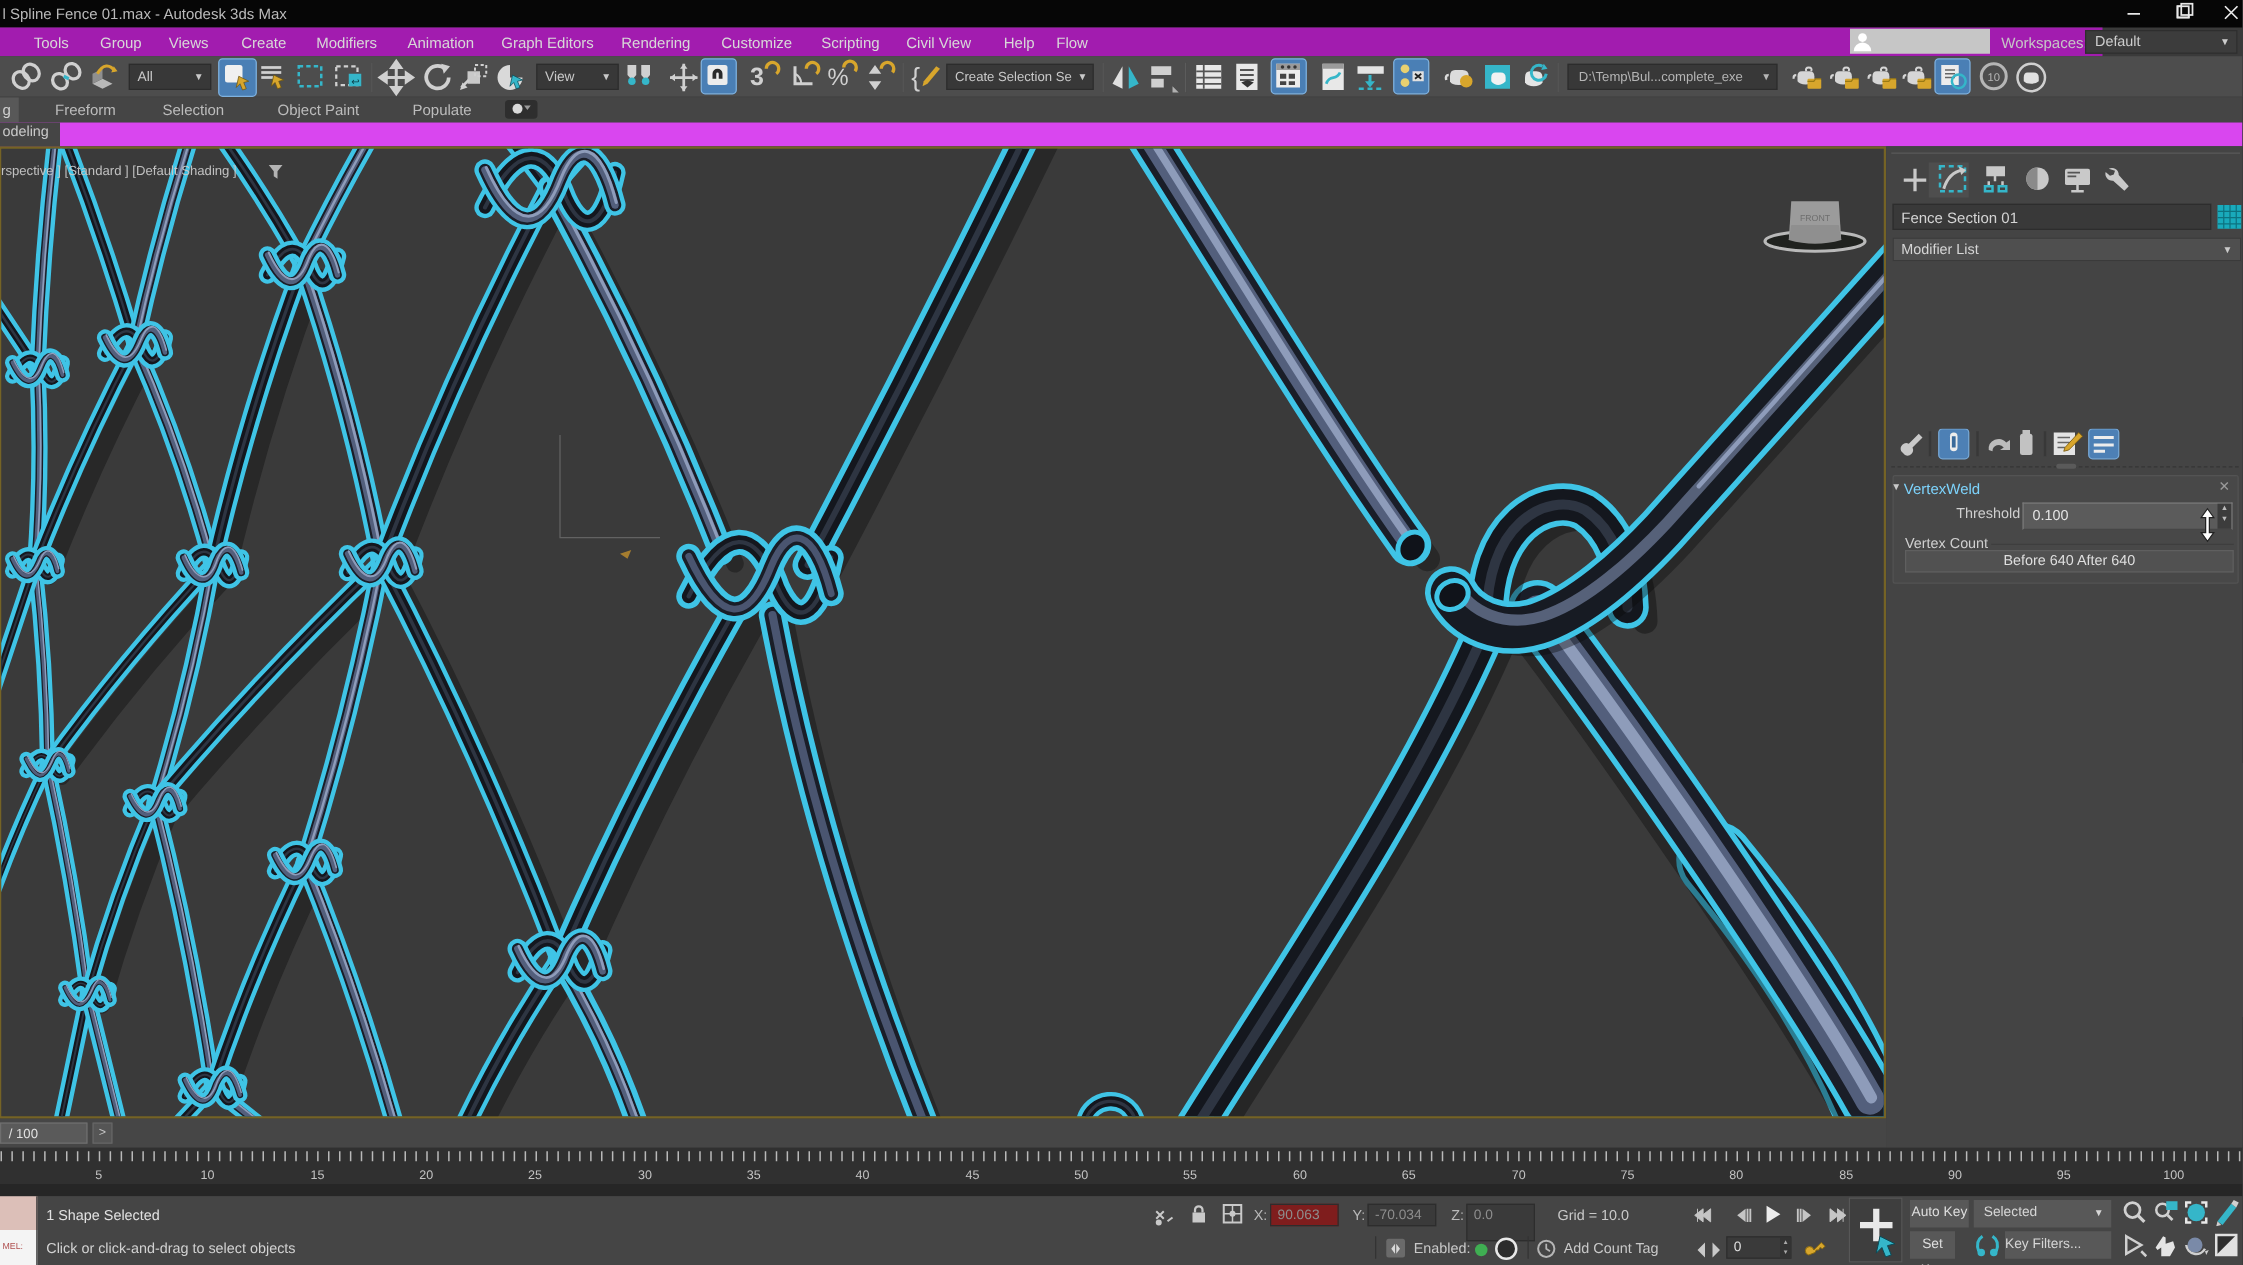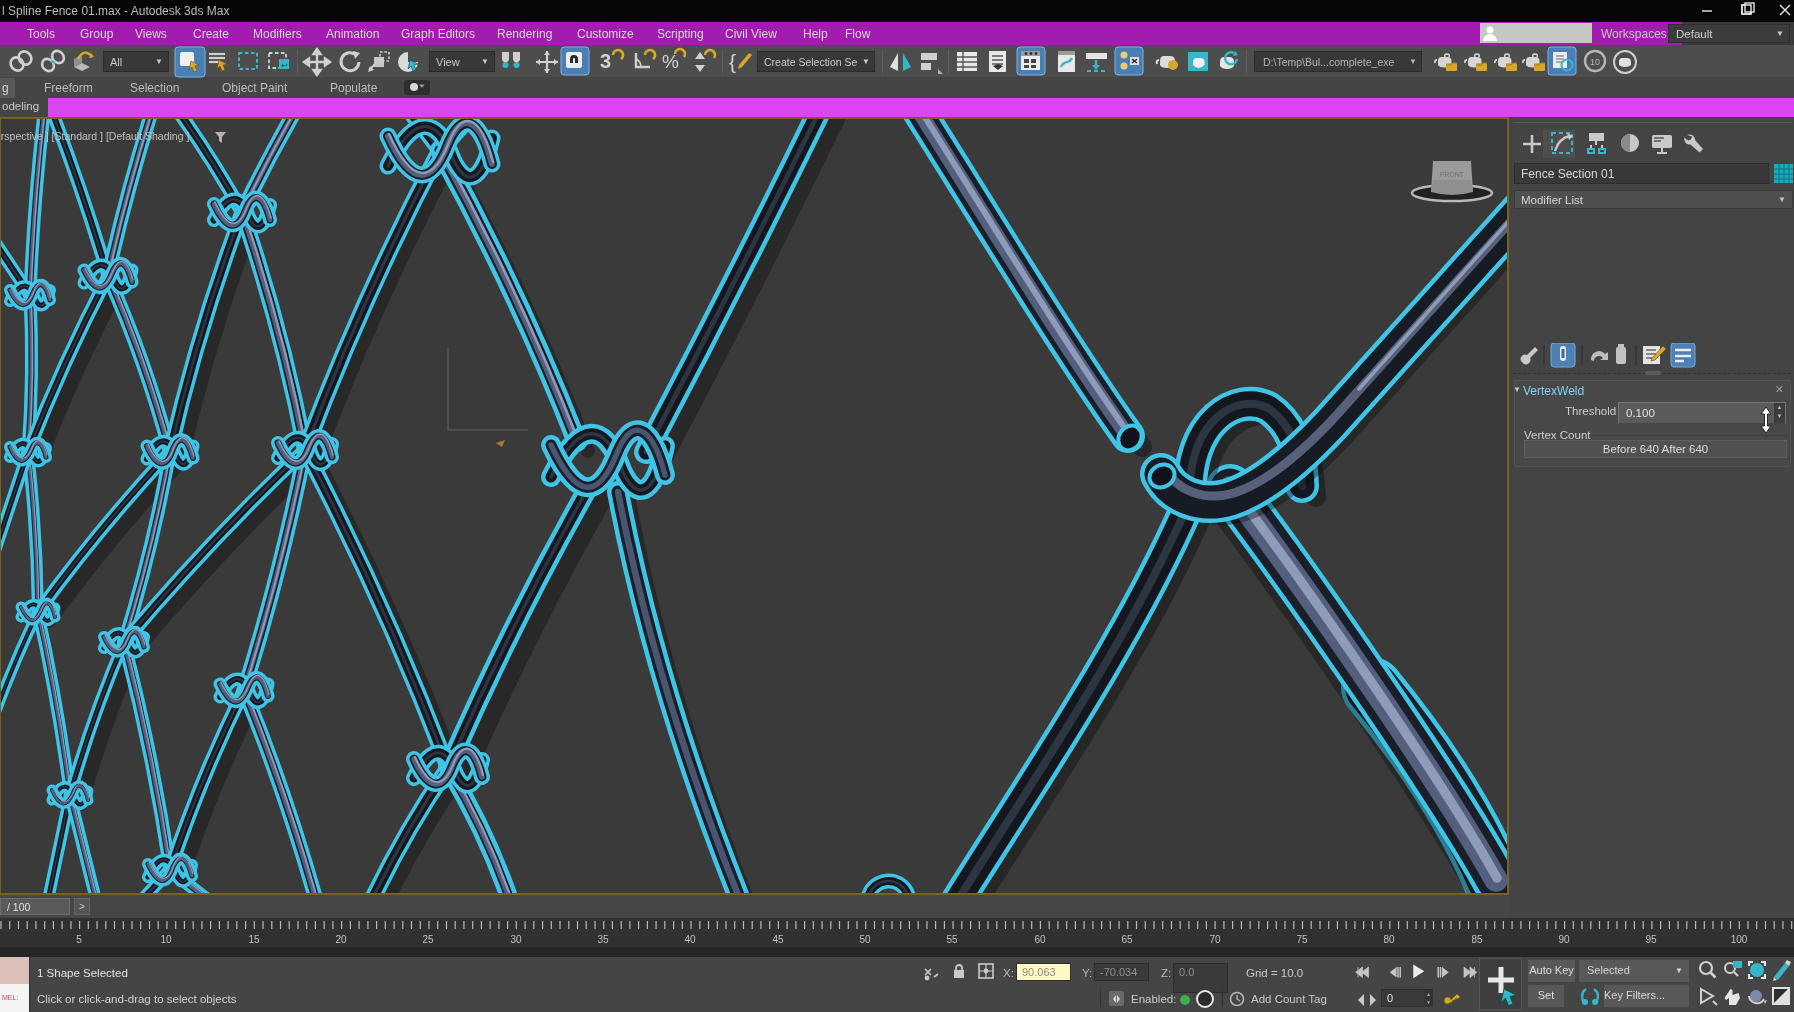--- a/index.html
+++ b/index.html
@@ -885,21 +885,21 @@
         <rect x="2" y="7" width="10" height="8" fill="#c9c9c9"></rect>
         <path d="M4 7 v-2 a3 3 0 0 1 6 0 v2" stroke="#c9c9c9" stroke-width="1.8" fill="none"></path>
       </g>
       <g transform="translate(56,2)">
         <rect x="1" y="1" width="14" height="14" fill="none" stroke="#c9c9c9" stroke-width="1.6"></rect>
         <path d="M8 1 v14 M1 8 h14" stroke="#c9c9c9" stroke-width="1.2"></path>
         <circle cx="8" cy="8" r="2.4" fill="#c9c9c9"></circle>
       </g>
     </svg>
  <div style="position:absolute;left:1003px;top:10px;color:#b9b9b9;font-size:11.5px">X:</div>
- <div style="position:absolute;left:1016px;top:6px;width:55px;height:18px;background:#fef9c3;border:1px solid #2d2d2d;color:#8e8e8e;font-size:11px;line-height:17px;padding-left:5px">90.063</div>
+ <div style="position:absolute;left:1016px;top:6px;width:55px;height:18px;background:#7f1d1d;border:1px solid #2d2d2d;color:#8e8e8e;font-size:11px;line-height:17px;padding-left:5px">90.063</div>
  <div style="position:absolute;left:1082px;top:10px;color:#b9b9b9;font-size:11.5px">Y:</div>
  <div style="position:absolute;left:1094px;top:6px;width:55px;height:18px;background:#3a3a3a;border:1px solid #2d2d2d;color:#8e8e8e;font-size:11px;line-height:17px;padding-left:5px">-70.034</div>
  <div style="position:absolute;left:1161px;top:10px;color:#b9b9b9;font-size:11.5px">Z:</div>
  <div style="position:absolute;left:1173px;top:6px;width:55px;height:30px;background:#3a3a3a;border:1px solid #2d2d2d;color:#8e8e8e;font-size:11px;line-height:17px;padding-left:5px">0.0</div>
  <div style="position:absolute;left:1246px;top:10px;color:#c9c9c9;font-size:11.5px">Grid = 10.0</div>
  <div style="position:absolute;left:1100px;top:32px;width:1px;height:18px;background:#333"></div>
  <svg style="position:absolute;left:1108px;top:33px" width="18" height="18">
       <rect x="1" y="1" width="15" height="15" rx="2" fill="#6a6a6a"></rect>
       <path d="M5 9 l3 -4 v8z M12 9 l-3 -4 v8z" fill="#d9d9d9"></path>
     </svg>

